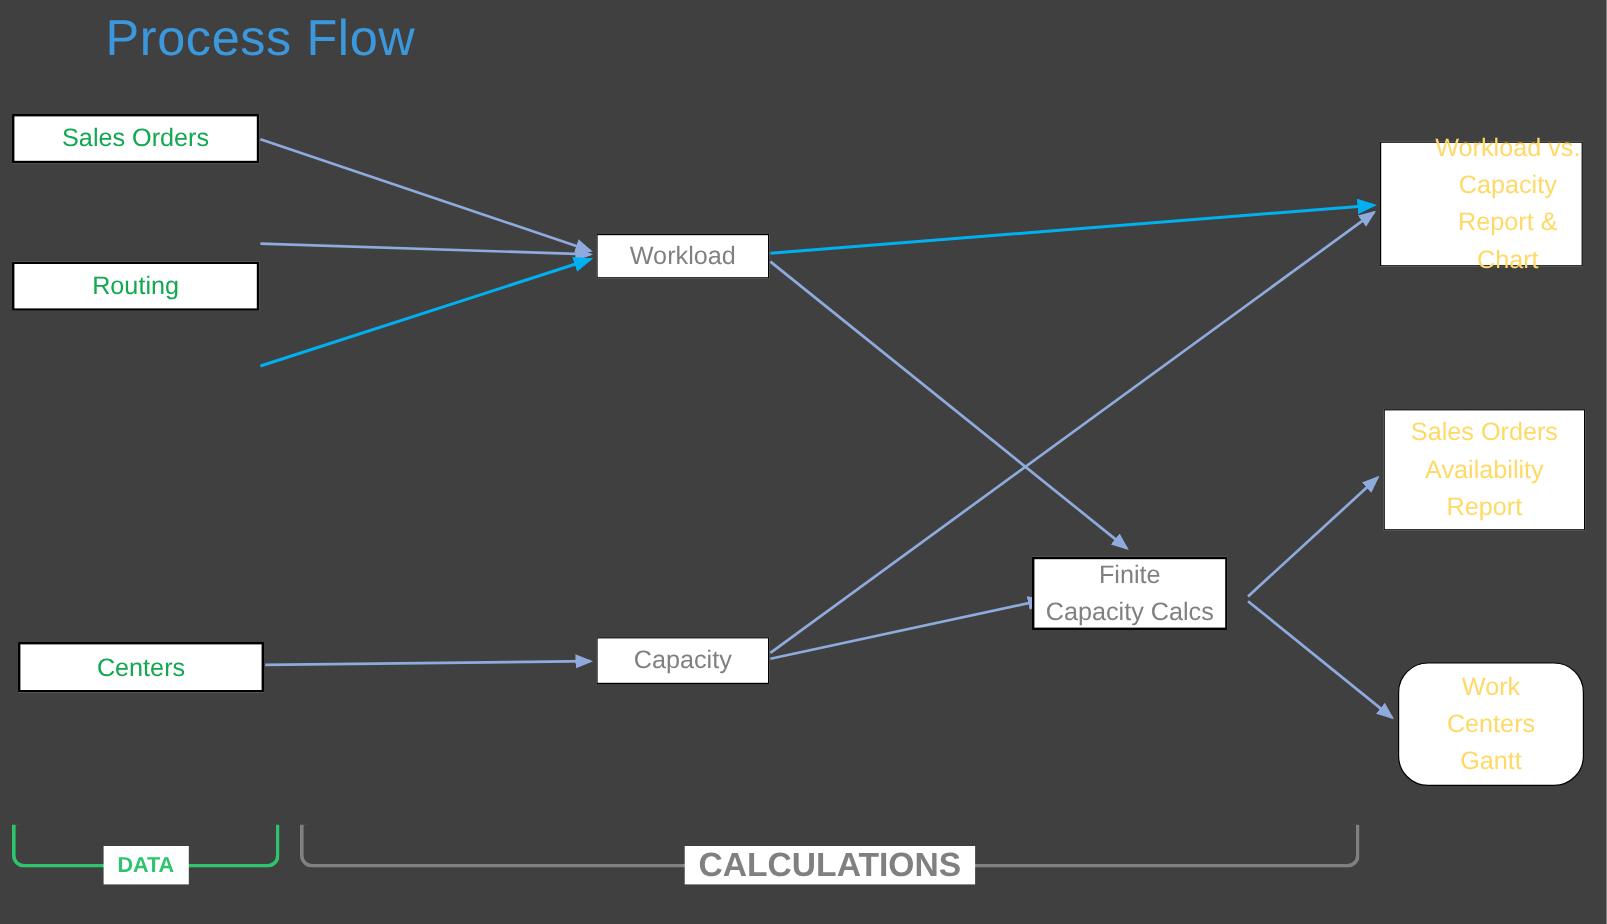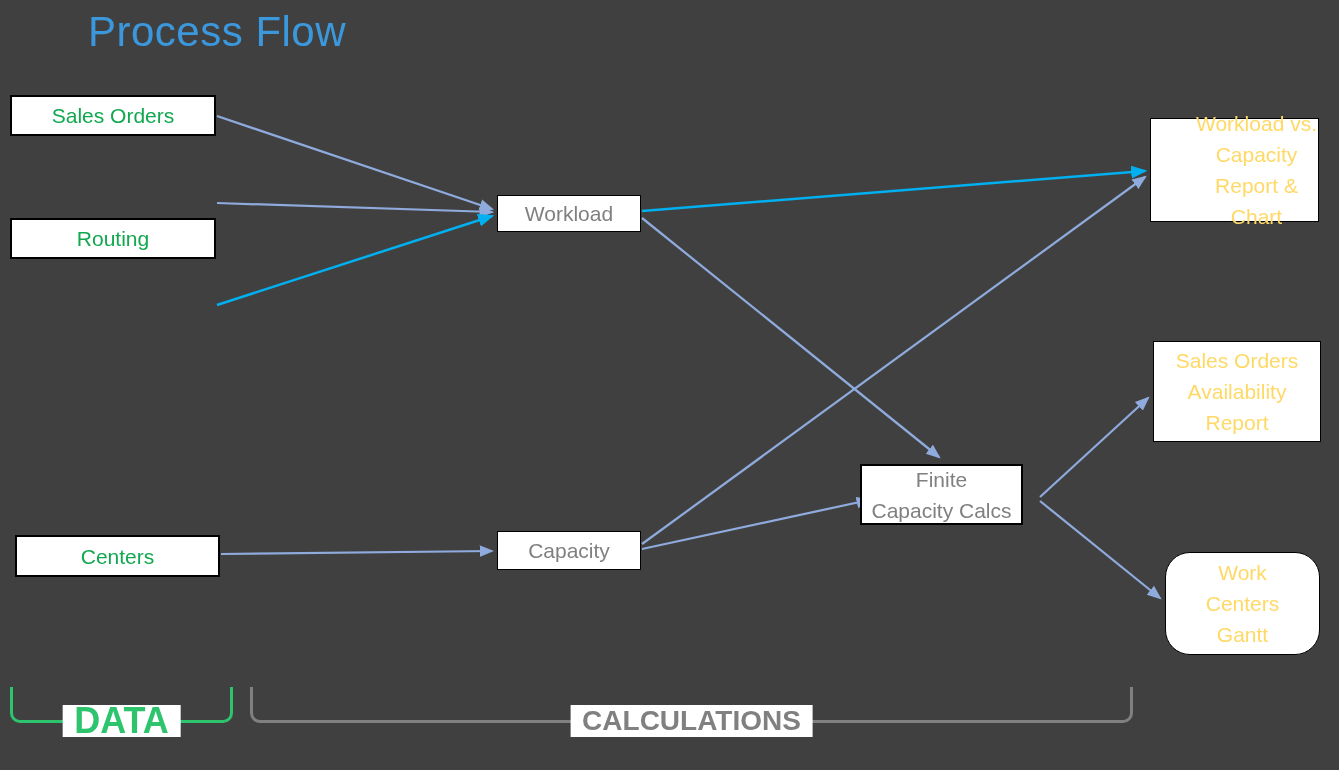--- a/index.html
+++ b/index.html
@@ -27,21 +27,21 @@
     border-radius:0 0 10px 10px;
   }
   .bracket-data{border-color:#2EC46E;}
   .bracket-calc{border-color:#808080;}
   .bracket-reports{border-color:#FFD04F;}
   .bracket-label{
     position:absolute;left:50%;bottom:-17px;transform:translateX(-50%);
     background:#fff;padding:0 12px;line-height:32px;white-space:nowrap;
     font-weight:bold;
   }
-  .bl-data{color:#2EC46E;font-size:36px;}
+  .bl-data{color:#2EC46E;font-size:18px;}
   .bl-calc{color:#808080;font-size:28px;}
   .bl-reports{color:#FFD04F;font-size:27px;}
 </style>
 </head>
 <body>
 
 <div class="canvas">
 
   <h1 class="title">Process Flow</h1>
 

